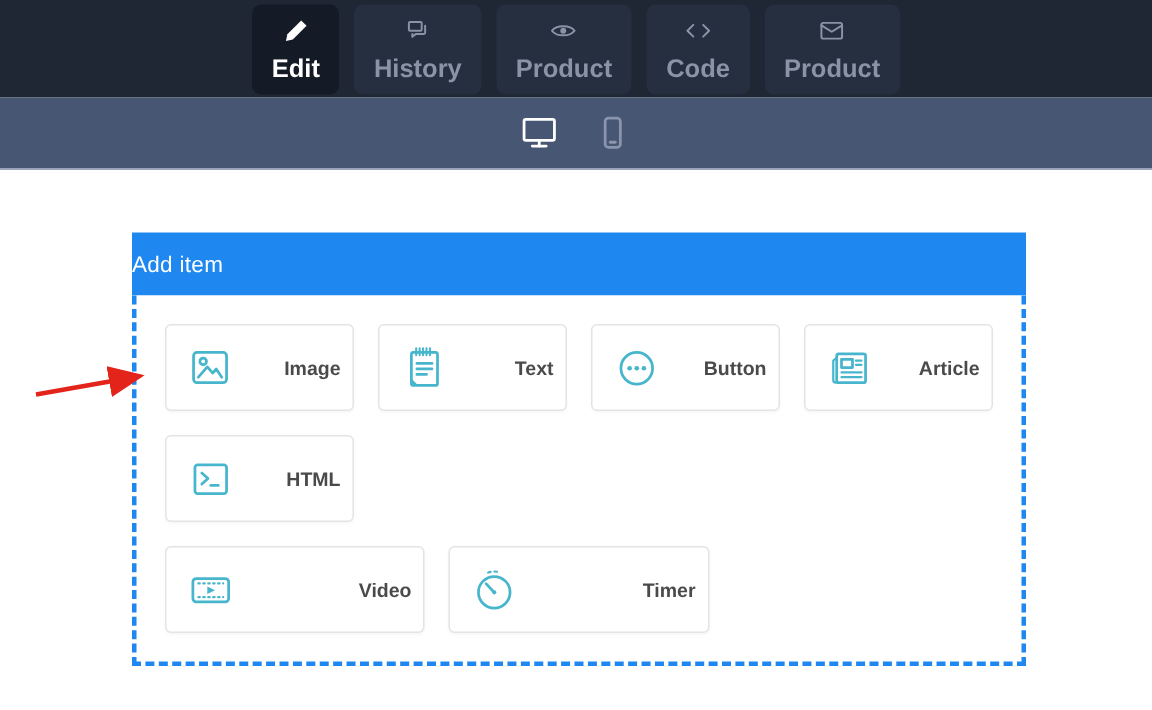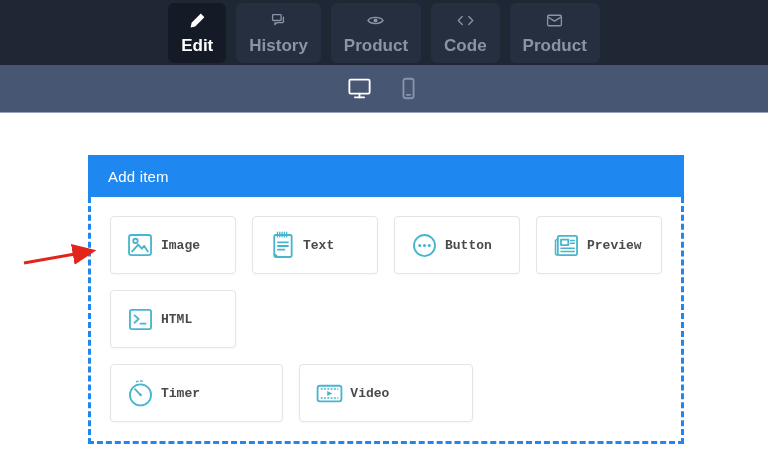--- a/index.html
+++ b/index.html
@@ -28,41 +28,41 @@
   }
   .device-btn { background:none; border:none; cursor:pointer; color:#ffffff; }
   .device-btn.inactive { color:#8a94ad; }
   .device-btn svg { display:block; width:27px; height:27px; stroke:currentColor; fill:none; stroke-width:2.2; stroke-linecap:round; stroke-linejoin:round; }
 
   
   .canvas { position:relative; }
   .panel { margin:42px 0 0 88px; width:596px; }
   .panel-header {
     height:42px; background:#1e87f0; color:#ffffff;
-    display:flex; align-items:center; padding-left:20px;
+    display:flex; align-items:center; 
     font-size:15px; font-weight:400; letter-spacing:.2px;
   }
   .panel-body {
     border:3px dashed #1e87f0; border-top:none;
     padding:19px; background:#ffffff;
   }
   .grid4 { display:grid; grid-template-columns:repeat(4,1fr); gap:16px; }
   .grid3 { display:grid; grid-template-columns:repeat(3,1fr); gap:16px; margin-top:16px; }
   .card {
     height:58px; background:#ffffff;
     border:1px solid #e4e4e4; border-radius:4px;
     display:flex; align-items:center; padding-left:13px;
     cursor:pointer; box-shadow:0 1px 2px rgba(0,0,0,0.03);
   }
   .card-icon { width:33px; height:33px; color:#47b6cd; flex:0 0 auto; }
   .card-icon svg { display:block; width:33px; height:33px; stroke:currentColor; fill:none; stroke-width:2; stroke-linecap:round; stroke-linejoin:round; }
   .card-icon svg .f { fill:currentColor; stroke:none; }
   .card-label {
-    flex:1; text-align:left; padding:0 8px 0 4px;
-    font-size:13px; font-weight:700; color:#4a4a4a; white-space:nowrap; overflow:hidden;font-family:Liberation Mono, monospace;
+    flex:1; text-align:right; padding:0 8px 0 4px;
+    font-size:13px; font-weight:700; color:#4a4a4a; white-space:nowrap; overflow:hidden;
   }
 
   
   .arrow-annotation { position:absolute; left:20px; top:242px; width:86px; height:28px; z-index:5; pointer-events:none; }
 </style>
 </head>
 <body>
 
 <div class="toolbar">
 
@@ -183,63 +183,63 @@
 
         <div class="card">
           <span class="card-icon">
             <svg viewBox="0 0 36 36">
                 <rect x="8.5" y="7.5" width="21" height="21" rx="1.5"></rect>
                 <path d="M8.5 10.5 L6 12.5 V26.5 a2 2 0 0 0 2 2" stroke-width="1.6"></path>
                 <rect x="12" y="11.5" width="8" height="6"></rect>
                 <path d="M22.5 12.5 h4 M22.5 15.5 h4 M12 21 h14.5 M12 24.5 h14.5" stroke-width="1.6"></path>
               </svg>
           </span>
-          <span class="card-label">Preview</span>
+          <span class="card-label">Article</span>
         </div>
 
 
 
 
         <div class="card">
           <span class="card-icon">
             <svg viewBox="0 0 36 36">
                 <rect x="6.5" y="7.5" width="23" height="21" rx="2"></rect>
                 <path d="M11.5 13.5 L16 17.5 L11.5 21.5"></path>
                 <path d="M18 22.5 h5.5"></path>
               </svg>
           </span>
           <span class="card-label">HTML</span>
         </div>
 
       </div>
 
       <div class="grid3">
+
+        <div class="card">
+          <span class="card-icon">
+            <svg viewBox="0 0 36 36">
+                <rect x="5" y="9.5" width="26" height="17" rx="2.5"></rect>
+                <path d="M9 13 h18" stroke-width="1.6" stroke-dasharray="1 2.6"></path>
+                <path d="M9 23 h18" stroke-width="1.6" stroke-dasharray="1 2.6"></path>
+                <path class="f" d="M15.5 15.3 L21.2 18 L15.5 20.7 Z"></path>
+              </svg>
+          </span>
+          <span class="card-label">Video</span>
+        </div>
 
         <div class="card">
           <span class="card-icon">
             <svg viewBox="0 0 36 36">
                 <circle cx="18" cy="19.5" r="11.5"></circle>
                 <path d="M13.5 5.2 a12.5 12.5 0 0 1 9 0" stroke-width="1.5" stroke-dasharray="2 2.6"></path>
                 <path d="M17.2 18.7 L12 13.2"></path>
                 <circle class="f" cx="18" cy="19.5" r="1.5"></circle>
               </svg>
           </span>
           <span class="card-label">Timer</span>
-        </div>
-
-        <div class="card">
-          <span class="card-icon">
-            <svg viewBox="0 0 36 36">
-                <rect x="5" y="9.5" width="26" height="17" rx="2.5"></rect>
-                <path d="M9 13 h18" stroke-width="1.6" stroke-dasharray="1 2.6"></path>
-                <path d="M9 23 h18" stroke-width="1.6" stroke-dasharray="1 2.6"></path>
-                <path class="f" d="M15.5 15.3 L21.2 18 L15.5 20.7 Z"></path>
-              </svg>
-          </span>
-          <span class="card-label">Video</span>
         </div>
 
 
       </div>
 
     </div>
   </div>
 </div>
 
 <svg class="arrow-annotation" viewBox="0 0 86 28">

